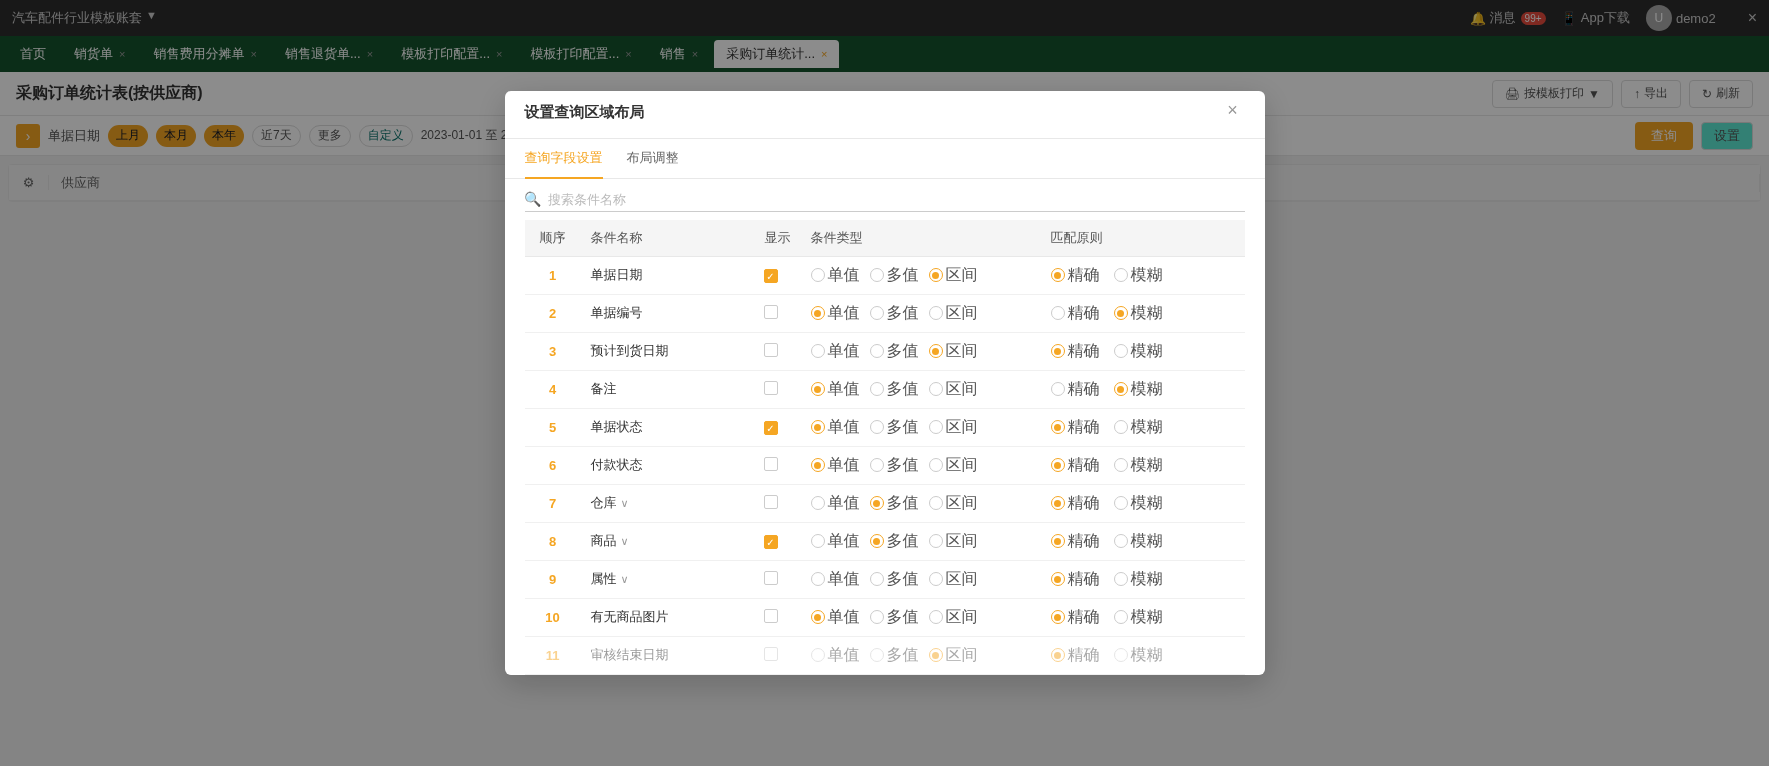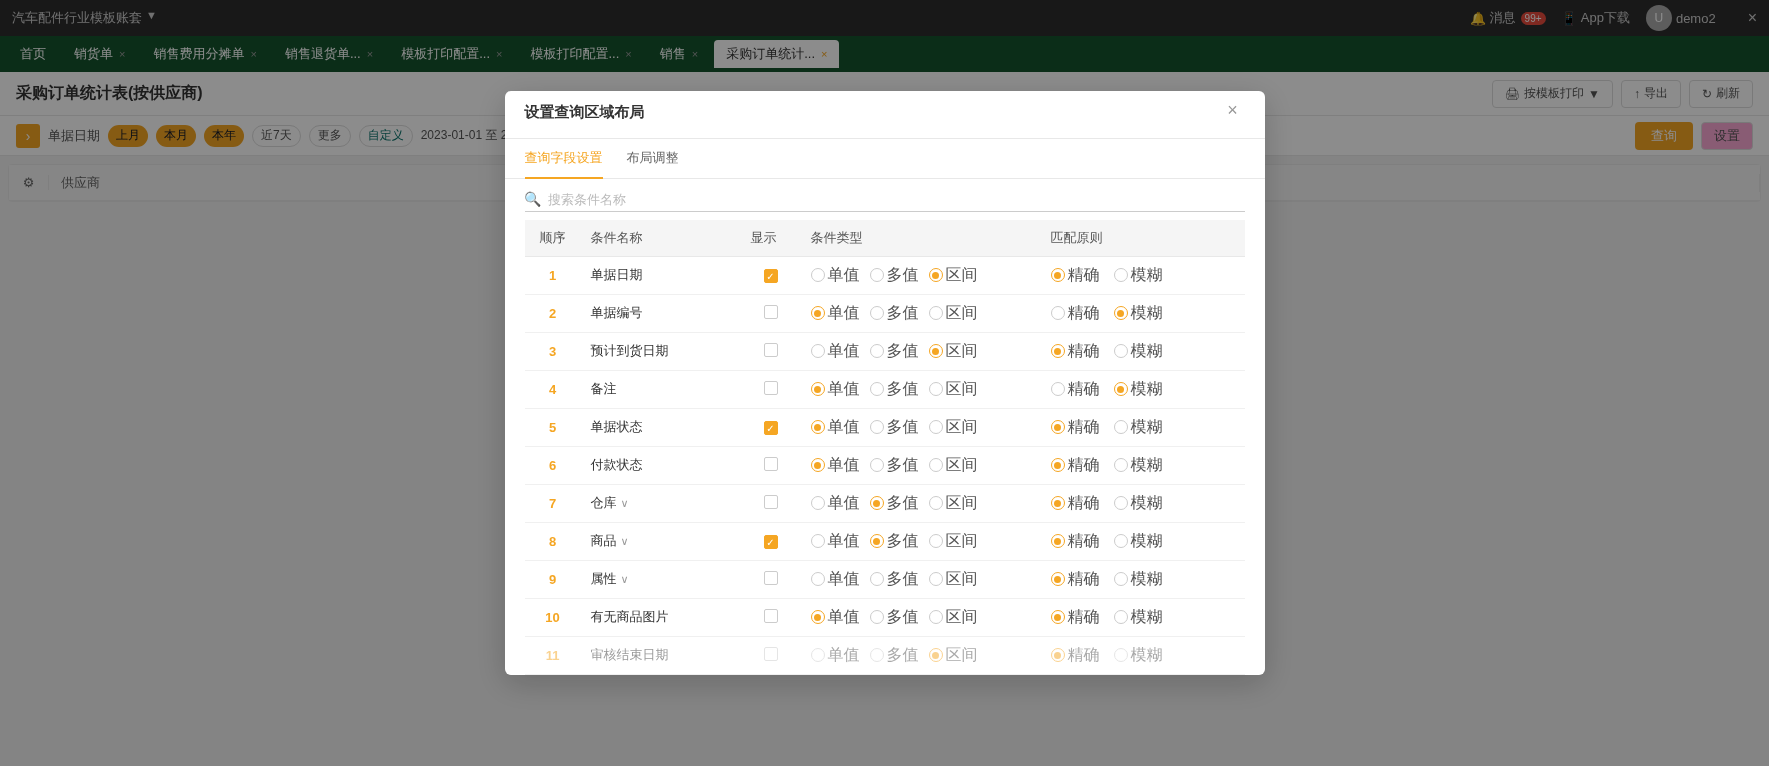--- a/index.html
+++ b/index.html
@@ -79,21 +79,21 @@
       padding: 0 16px;
       gap: 8px;
       border-bottom: 1px solid #e8e8e8;
     }
     .filter-toggle { width: 24px; height: 24px; background: #f5a623; color: #fff; border: none; border-radius: 3px; cursor: pointer; font-size: 14px; display: flex; align-items: center; justify-content: center; }
     .filter-label { color: #555; font-size: 13px; }
     .filter-tag { height: 22px; padding: 0 8px; border-radius: 11px; background: #f5a623; color: #0f172a; font-size: 12px; display: flex; align-items: center; cursor: pointer; }
     .date-range { color: #555; font-size: 12px; }
     .filter-spacer { flex: 1; }
     .query-btn { height: 28px; padding: 0 16px; background: #f5a623; border: none; border-radius: 4px; color: #fff; cursor: pointer; font-size: 13px; }
-    .setting-btn { height: 28px; padding: 0 12px; border: 1px solid #ddd; border-radius: 4px; background: #f9a8d4; color: #555; cursor: pointer; font-size: 13px; }
+    .setting-btn { height: 28px; padding: 0 12px; border: 1px solid #ddd; border-radius: 4px; background: #5eead4; color: #555; cursor: pointer; font-size: 13px; }
 
     
     .table-area {
       background: #fff;
       margin: 8px;
       border: 1px solid #e8e8e8;
       border-radius: 4px;
     }
     .table-header-row {
       height: 36px;
@@ -399,21 +399,21 @@
       <span class="search-icon">🔍</span>
       <input class="search-input" type="text" placeholder="搜索条件名称" style="">
     </div>
 
     <div class="data-table">
       <table class="tbl">
         <thead>
           <tr>
             <th style="width:56px;text-align:center;">顺序</th>
             <th style="width:160px;">条件名称</th>
-            <th style="width:60px;text-align:left;">显示</th>
+            <th style="width:60px;text-align:right;">显示</th>
             <th style="width:240px;">条件类型</th>
             <th>匹配原则</th>
           </tr>
         </thead>
         <tbody id="table-body">
         <tr>
               <td class="seq" style="text-align: center; color: rgb(245, 166, 35);">1</td>
               <td>单据日期</td>
               <td style="text-align: center;"><span class="cb checked"></span></td>
               <td>

